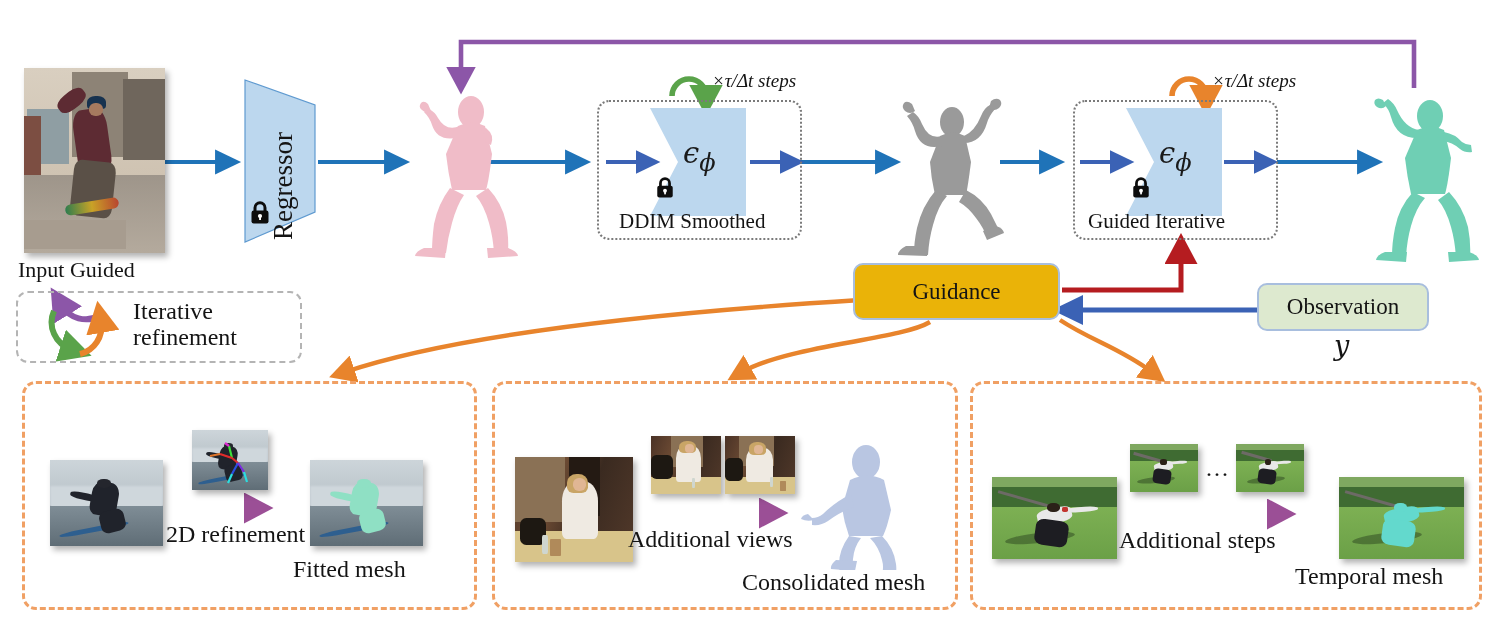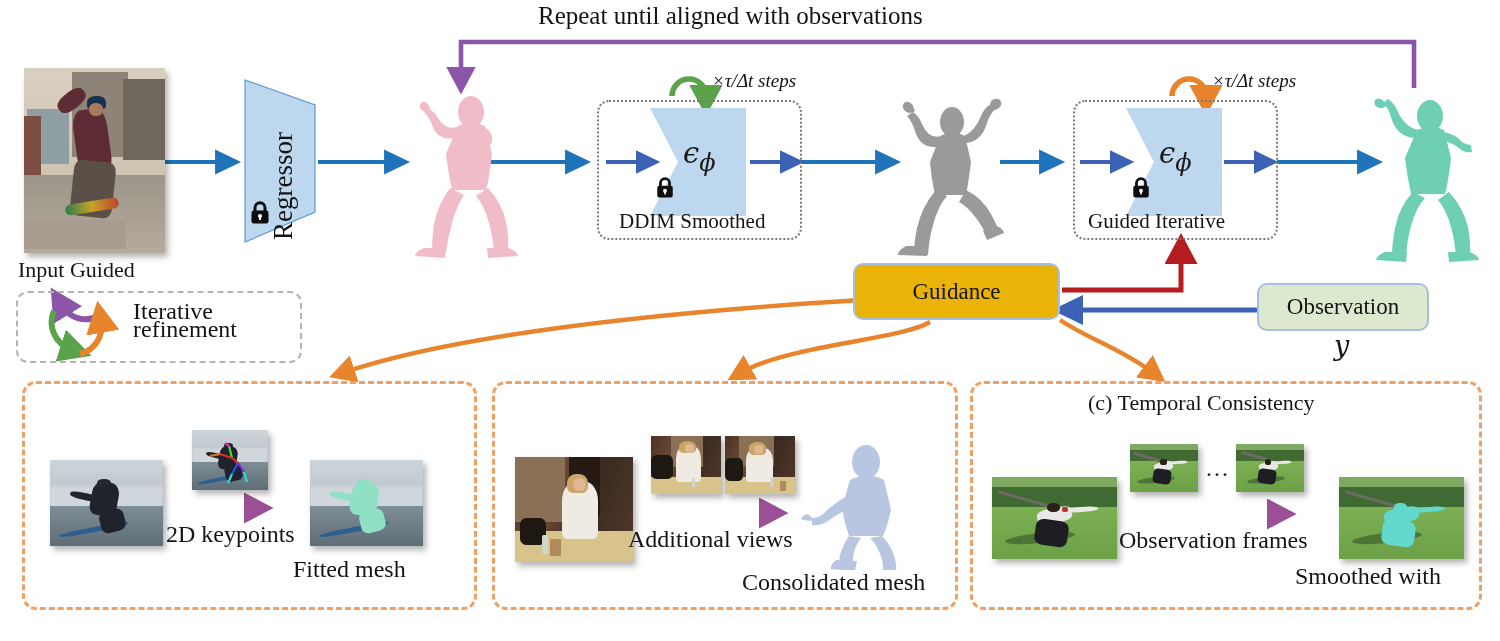--- a/index.html
+++ b/index.html
@@ -223,21 +223,20 @@
       <path d="M80,354 A28,28 0 0 0 101,322" stroke="#e8842c" marker-end="url(#mLegOrange)"></path>
     </g>
 
     <g stroke="url(#gradArrow)" stroke-width="5" fill="none" marker-end="url(#mGrad)">
       <line x1="188" y1="508" x2="255" y2="508"></line>
       <line x1="645" y1="513" x2="770" y2="513"></line>
       <line x1="1130" y1="514" x2="1278" y2="514"></line>
     </g>
   </svg>
 
-  <div class="lbl t-repeat" style="left:538px; top:2px;">Repeat until aligned with observations</div>
 
   <div class="photo" style="left:24px; top:68px; width:141px; height:185px;">
     <div class="sky sk-sky"></div>
     <div class="sk-b1"></div>
       <div class="sk-b2"></div>
       <div class="sk-b3"></div>
       <div class="sk-b4"></div>
     <div class="ground sk-ground"></div>
     <div class="sk-ledge"></div>
     <div class="sk-arm"></div>
@@ -340,21 +339,21 @@
         <path d="M45,108 q-14,15 -18,36 q-3,15 -3,28 l14,1 q1,-17 5,-31 q5,-18 14,-28 z"></path>
         <path d="M81,108 q14,15 19,35 q3,16 2,30 l-14,1 q-1,-17 -5,-31 q-5,-18 -13,-27 z"></path>
         <path d="M17,168 q-8,3 -9,8 l30,2 l1,-10 z"></path>
         <path d="M101,168 q9,3 10,8 l-30,2 l-1,-10 z"></path>
       </g>
     </svg>
   </div>
 
   <div class="dashbox-gray" style="left:16px; top:291px; width:286px; height:72px; background:transparent;"></div>
   <div class="lbl t-small" style="left:133px; top:298px;">Iterative</div>
-  <div class="lbl t-small" style="left:133px; top:316px;">refinement</div>
+  <div class="lbl t-small" style="left:133px; top:324px;">refinement</div>
 
   <div class="roundbox box-guidance" style="left:853px; top:263px; width:207px; height:57px;">
     <span class="lbl t-box" style="position:static;">Guidance</span>
   </div>
 
   <div class="roundbox box-observation" style="left:1257px; top:283px; width:172px; height:48px;">
     <span class="lbl t-box" style="position:static;">Observation</span>
   </div>
   <div class="lbl t-math" style="left:1334px; top:331px;">y</div>
 
@@ -388,21 +387,21 @@
         <line x1="40" y1="28" x2="46" y2="33" stroke="#e02b2b"></line>
         <line x1="46" y1="33" x2="40" y2="44" stroke="#2b4fe0"></line>
         <line x1="40" y1="44" x2="36" y2="53" stroke="#2bdde0"></line>
         <line x1="46" y1="33" x2="52" y2="42" stroke="#7a2be0"></line>
         <line x1="52" y1="42" x2="55" y2="52" stroke="#2bdde0"></line>
         <line x1="37" y1="16" x2="33" y2="13" stroke="#e02bd1"></line>
       </g>
     </svg>
   </div>
 
-  <div class="lbl t-small" style="left:166px; top:521px;">2D keypoints</div>
+  <div class="lbl t-small" style="left:166px; top:521px;">2D refinement</div>
 
   <div class="photo" style="left:310px; top:460px; width:113px; height:86px;">
     <div class="sky su-sky"></div>
     <div class="su-foam"></div>
     <div class="ground su-sea"></div>
     <div class="su-board"></div>
     <div class="su-arm mesh-green-arm"></div>
     <div class="su-body mesh-green-body"></div>
     <div class="su-head mesh-green-body"></div>
     <div class="su-leg mesh-green-body"></div>
@@ -457,21 +456,20 @@
         <path d="M8,74 q-6,1 -7,5 q6,3 13,1 z"></path>
         <path d="M49,96 q-10,14 -10,28 q0,10 4,16 l13,-3 q-4,-9 -3,-18 q1,-12 8,-21 z"></path>
         <path d="M82,96 q12,12 14,28 q1,7 -1,12 l-13,-2 q2,-7 0,-14 q-3,-13 -12,-22 z"></path>
         <path d="M36,120 q-6,5 -5,9 l24,2 l2,-10 z"></path>
       </g>
     </svg>
   </div>
   <div class="lbl t-small" style="left:742px; top:569px;">Consolidated mesh</div>
 
   <div class="dashbox-orange" style="left:970px; top:381px; width:512px; height:229px; background:transparent;"></div>
-  <div class="lbl t-panel-title" style="left:1088px; top:391px;">(c) Temporal Consistency</div>
 
   <div class="photo" style="left:992px; top:477px; width:125px; height:82px;">
     <div class="sky fd-sky"></div>
     <div class="fd-hedge"></div>
     <div class="ground fd-grass"></div>
     <div class="fd-shadow"></div>
     <div class="fd-pole"></div>
     <div class="fd-arm"></div>
     <div class="fd-torso"></div>
     <div class="fd-cuff"></div>
@@ -496,28 +494,28 @@
     <div class="fd-hedge"></div>
     <div class="ground fd-grass"></div>
     <div class="fd-shadow" style="left:16%;"></div>
     <div class="fd-pole" style="left:8%;top:22%;"></div>
     <div class="fd-arm" style="left:54%;"></div>
     <div class="fd-torso" style="left:34%;"></div>
     <div class="fd-head" style="left:42%;"></div>
     <div class="fd-legs" style="left:32%;"></div>
   </div>
 
-  <div class="lbl t-small" style="left:1119px; top:527px;">Observation frames</div>
+  <div class="lbl t-small" style="left:1119px; top:527px;">Additional steps</div>
 
   <div class="photo" style="left:1339px; top:477px; width:125px; height:82px;">
     <div class="sky fd-sky"></div>
     <div class="fd-hedge"></div>
     <div class="ground fd-grass"></div>
     <div class="fd-shadow"></div>
     <div class="fd-pole"></div>
     <div class="fd-arm mesh-cyan-arm"></div>
     <div class="fd-torso mesh-cyan-torso"></div>
     <div class="fd-head mesh-cyan-head"></div>
     <div class="fd-legs mesh-cyan-legs"></div>
   </div>
-  <div class="lbl t-small" style="left:1295px; top:563px;">Smoothed with</div>
+  <div class="lbl t-small" style="left:1295px; top:563px;">Temporal mesh</div>
 
 </div>
 
 </body></html>

